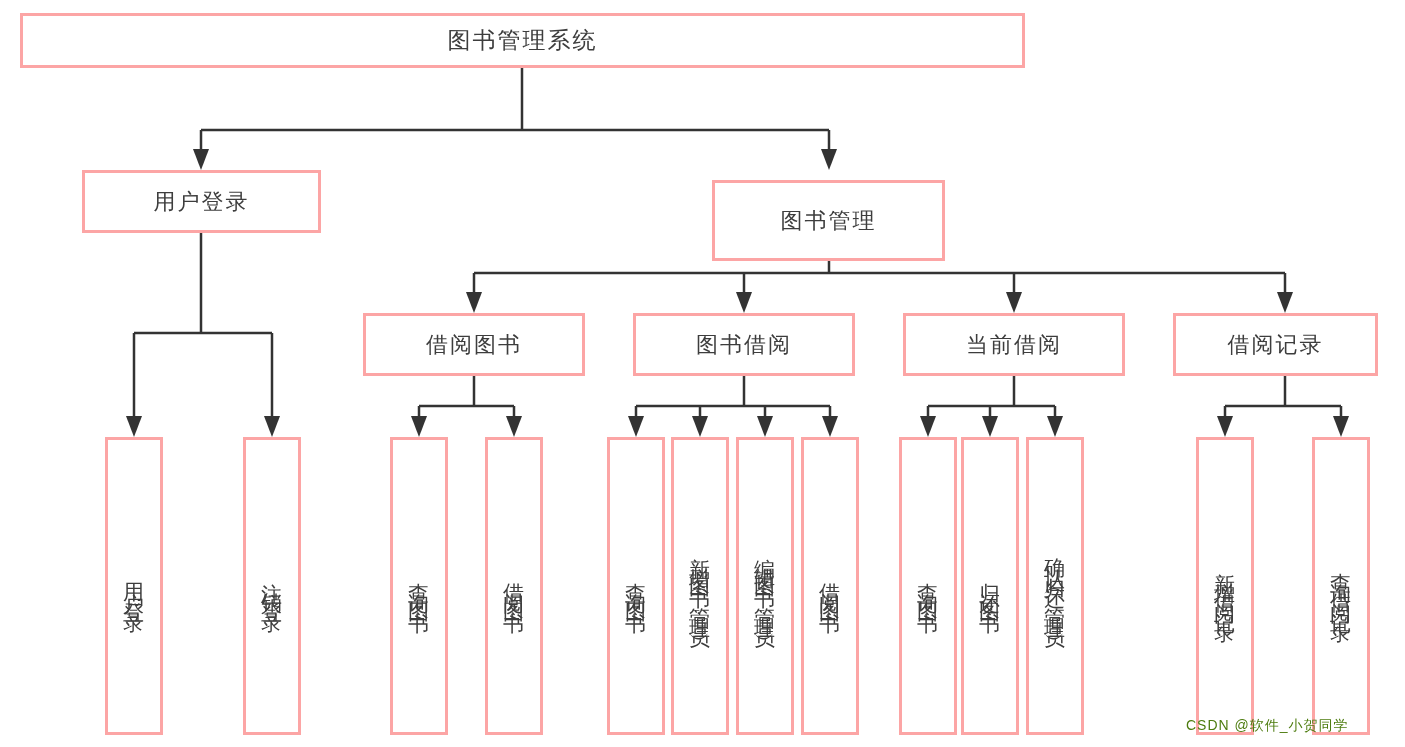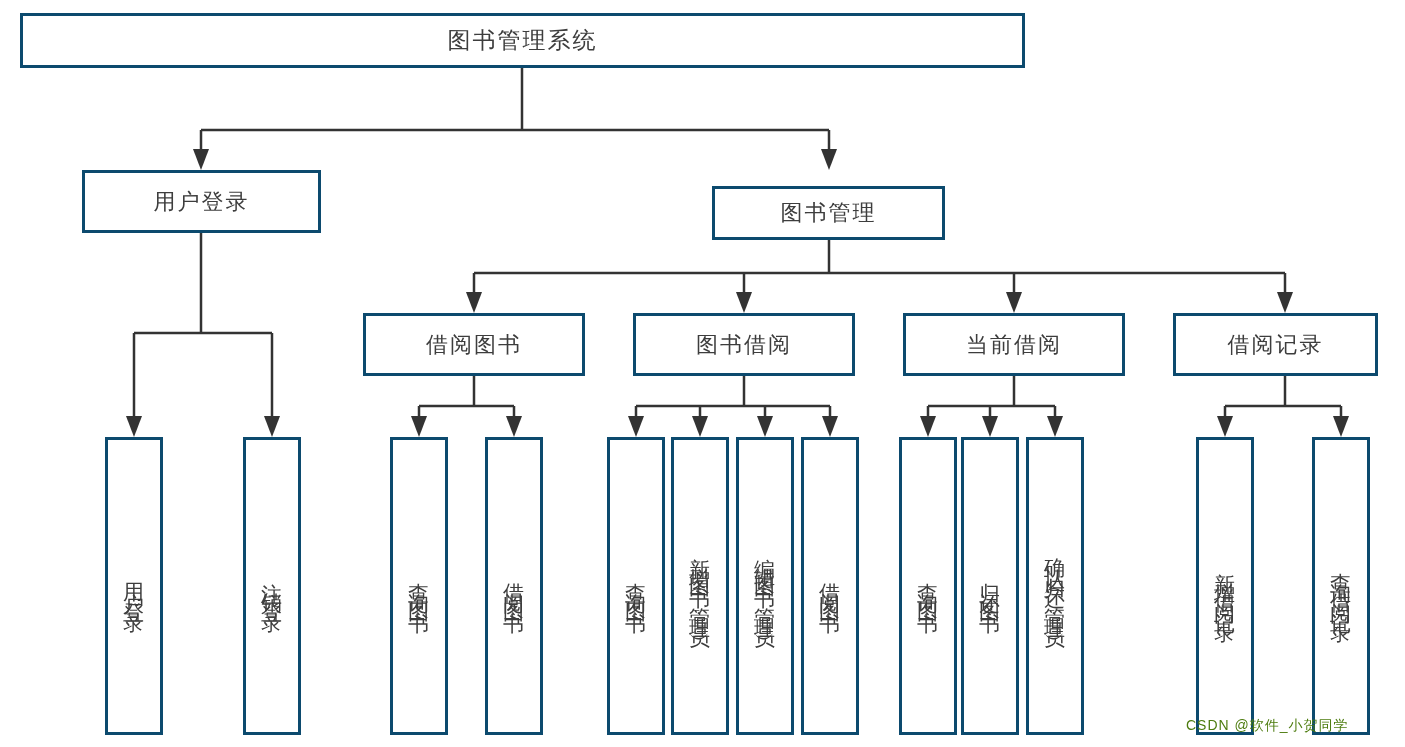--- a/index.html
+++ b/index.html
@@ -13,21 +13,21 @@
   }
   #connectors {
     position: absolute;
     left: 0; top: 0;
     width: 1405px; height: 747px;
     z-index: 1;
   }
   .node {
     position: absolute;
     box-sizing: border-box;
-    border: 3px solid #0c4a6e;
+    border: 3px solid #fca5a5;
     background: #ffffff;
     color: #3d3d3d;
     display: flex;
     align-items: center;
     justify-content: center;
     z-index: 2;
   }
   .hnode { font-size: 22px; letter-spacing: 2px; }
   .root-node { font-size: 23px; }
   .vnode span {
@@ -107,21 +107,21 @@
       <polygon points="1333,416 1349,416 1341,437" fill="#333333"></polygon>
     </svg>
 
   <div class="node hnode root-node" style="left:20px; top:13px; width:1005px; height:55px;">
     <span>图书管理系统</span>
   </div>
 
   <div class="node hnode" style="left:82px; top:170px; width:239px; height:63px;">
     <span>用户登录</span>
   </div>
-  <div class="node hnode" style="left:712px; top:186px; width:233px; height:54px;">
+  <div class="node hnode" style="left:712px; top:180px; width:233px; height:81px;">
     <span>图书管理</span>
   </div>
 
   <div class="node hnode" style="left:363px; top:313px; width:222px; height:63px;">
     <span>借阅图书</span>
   </div>
   <div class="node hnode" style="left:903px; top:313px; width:222px; height:63px;">
     <span>当前借阅</span>
   </div>
   <div class="node hnode" style="left:633px; top:313px; width:222px; height:63px;">

